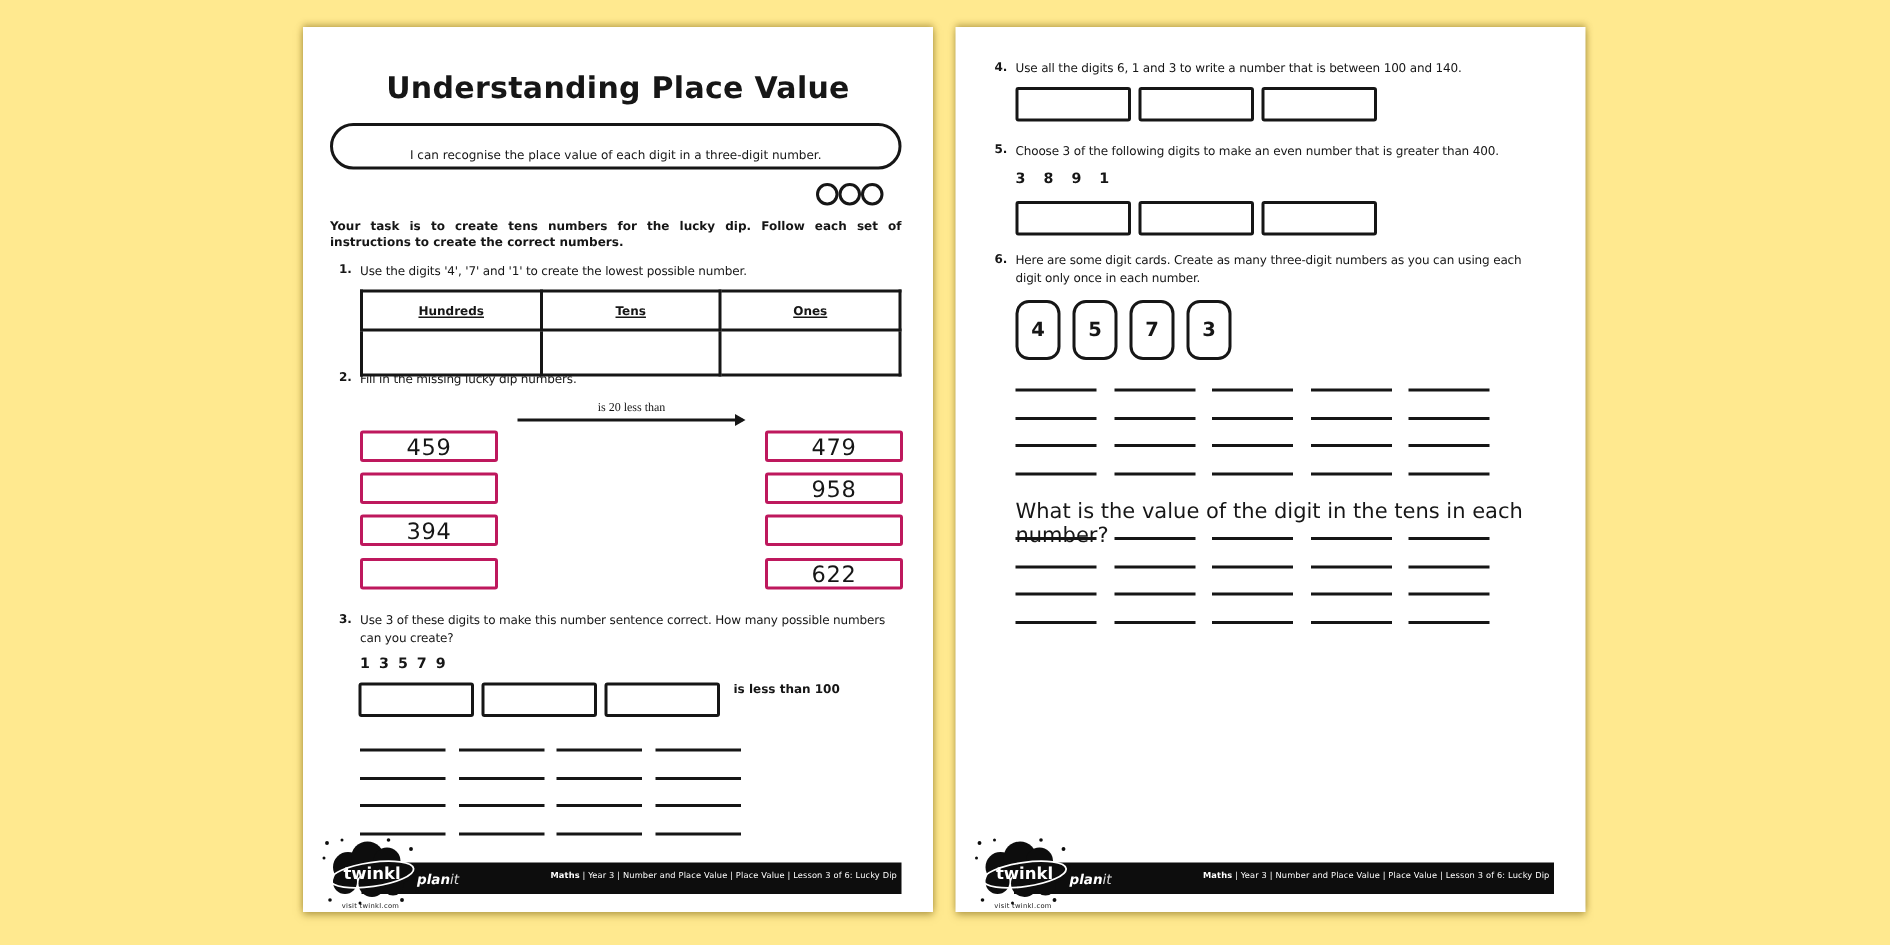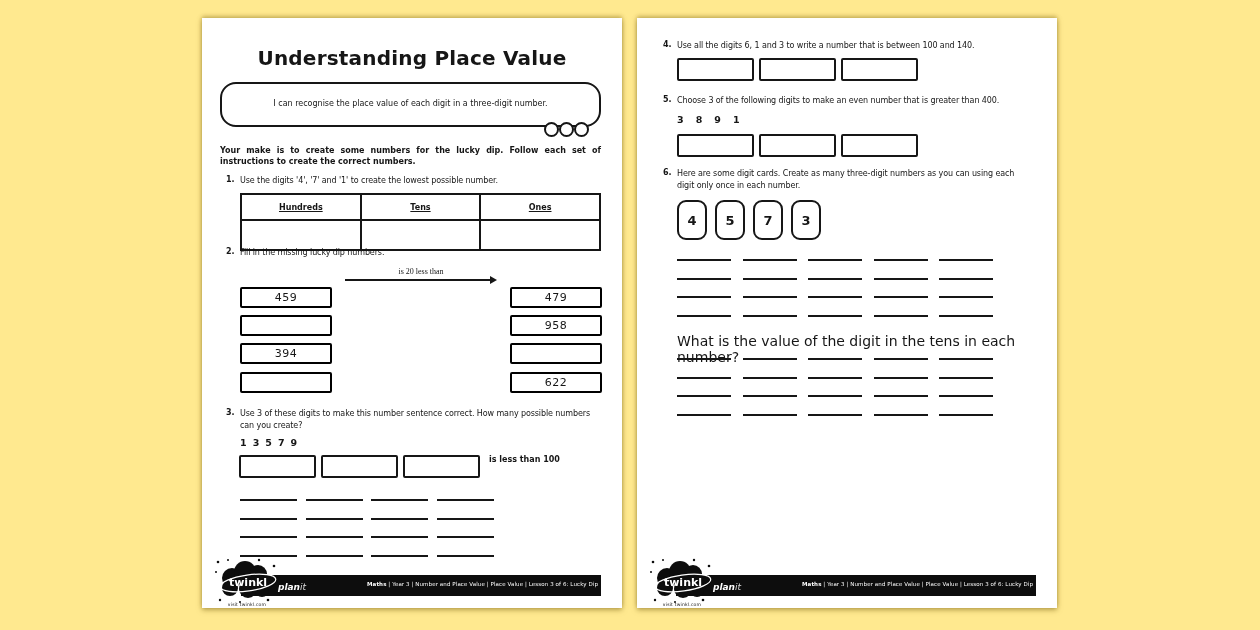--- a/index.html
+++ b/index.html
@@ -21,21 +21,21 @@
   }
   #page-left  { left: 202px; }
   #page-right { left: 637px; }
 
   .title {
     position: absolute; top: 28px; left: 0; width: 100%;
     text-align: center; font-size: 20px; font-weight: bold; letter-spacing: 0.2px;
   }
 
   .objective-box {
-    position: absolute; left: 18px; top: 64px; width: 381px; height: 45px;
+    position: absolute; left: 18px; top: 64px; width: 381px; height: 31px;
     border: 2px solid #161616; border-radius: 16px;
   }
   .objective-text {
     position: absolute; left: 10px; right: 10px; top: 15px;
     text-align: center; font-size: 8px;
   }
   .circles { position: absolute; left: 342px; top: 104px; display: flex; }
   .circle {
     width: 15px; height: 15px; border: 2px solid #161616; border-radius: 50%;
     background: #fff; flex: 0 0 auto;
@@ -59,23 +59,23 @@
 
   .arrow-label { position: absolute; left: 143px; top: 249px; width: 152px; text-align: center; font-size: 8px; font-family: Liberation Serif, serif; }
   .arrow-line  { position: absolute; left: 143px; top: 261px; width: 150px; height: 2px; background: #161616; }
   .arrow-head  {
     position: absolute; right: -2px; top: -3px; width: 0; height: 0;
     border-left: 7px solid #161616; border-top: 4px solid transparent; border-bottom: 4px solid transparent;
   }
 
   .dip-box {
     position: absolute; width: 92px; height: 21px;
-    border: 2px solid #000000; border-radius: 2px; background: #fff;
+    border: 2px solid #be185d; border-radius: 2px; background: #fff;
     display: flex; align-items: center; justify-content: center;
-    font-size: 11px; letter-spacing: 0.5px;
+    font-size: 15px; letter-spacing: 0.5px;
   }
 
   .digits-row { position: absolute; display: flex; font-size: 9.5px; font-weight: bold; }
 
   .sentence-row { position: absolute; display: flex; align-items: flex-start; font-weight: bold; }
   .num-box {
     width: 77px; height: 23px; border: 2px solid #161616; border-radius: 2px;
     background: #fff; flex: 0 0 auto;
   }
   .sentence-row .num-box + .num-box { margin-left: 5px; }
@@ -124,21 +124,21 @@
 
   <div class="objective-box">
     <div class="objective-text">I can recognise the place value of each digit in a three-digit number.</div>
   </div>
   <div class="circles">
     <span class="circle"></span>
     <span class="circle"></span>
     <span class="circle"></span>
   </div>
 
-  <p class="intro">Your make is to create some numbers for the lucky dip. Follow each set of instructions to create the correct numbers.</p>
+  <p class="intro">Your task is to create tens numbers for the lucky dip. Follow each set of instructions to create the correct numbers.</p>
 
   <div class="q-num" style="left:24px; top:157px;">1.</div>
   <div class="q-text" style="left:38px; top:157px; width:360px;">Use the digits '4', '7' and '1' to create the lowest possible number.</div>
 
   <table class="pv-table">
     <thead>
       <tr>
         <th>Hundreds</th>
         <th>Tens</th>
         <th>Ones</th>

